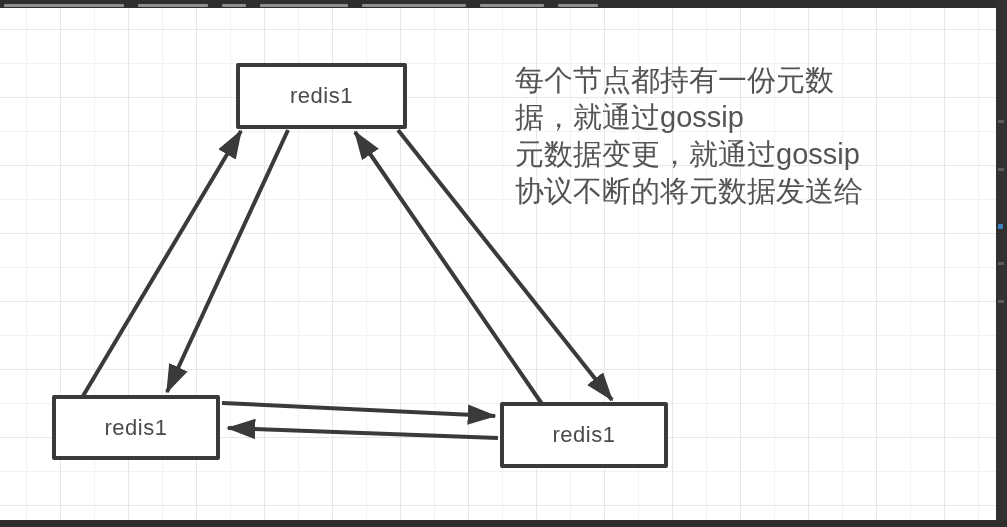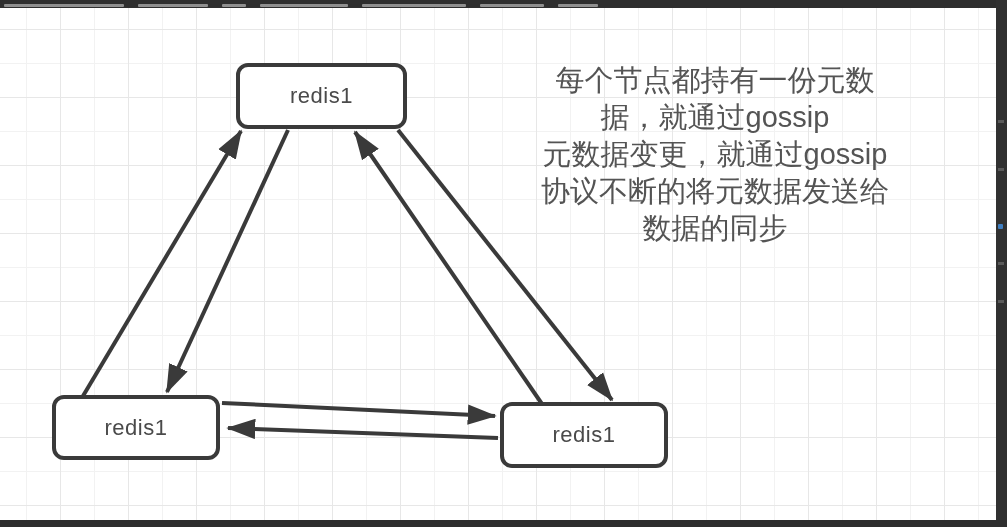--- a/index.html
+++ b/index.html
@@ -21,31 +21,30 @@
       linear-gradient(to bottom,#f2f2f2 1px,transparent 1px);
     background-size:68px 68px,68px 68px,34px 34px,34px 34px;
     background-position:60px 29px,26px 29px,26px 29px,26px 29px;
   }
   .edges{position:absolute;left:0;top:0;}
   .node{
     position:absolute;
     box-sizing:border-box;
     background:#ffffff;
     border:4px solid #3a3a3a;
-    border-radius:12px;
+    border-radius:2px;
     display:flex;align-items:center;justify-content:center;
     font-size:22px;color:#4a4a4a;
     letter-spacing:0.5px;
   }
   .node-top{left:236px;top:63px;width:171px;height:66px;}
   .node-bl{left:52px;top:395px;width:168px;height:65px;}
   .node-br{left:500px;top:402px;width:168px;height:66px;}
   .annotation{
     position:absolute;left:515px;top:62px;width:400px;
-    text-align:center;
     font-size:29px;line-height:37px;
     color:#545454;
   }
   
   .topbar{
     position:absolute;left:0;top:0;width:1007px;height:8px;
     background:#2e2e2e;
     display:flex;align-items:flex-end;gap:14px;
     padding-left:4px;box-sizing:border-box;
     overflow:hidden;
@@ -93,21 +92,20 @@
     </div>
     <div class="node node-br">
       <span>redis1</span>
     </div>
 
     <div class="annotation">
       <div>每个节点都持有一份元数</div>
       <div>据，就通过gossip</div>
       <div>元数据变更，就通过gossip</div>
       <div>协议不断的将元数据发送给</div>
-      <div>数据的同步</div>
     </div>
 
   </div>
 
   <div class="topbar">
     <span class="frag" style="width:120px"></span>
     <span class="frag" style="width:70px"></span>
     <span class="frag" style="width:24px"></span>
     <span class="frag" style="width:88px"></span>
     <span class="frag" style="width:104px"></span>

